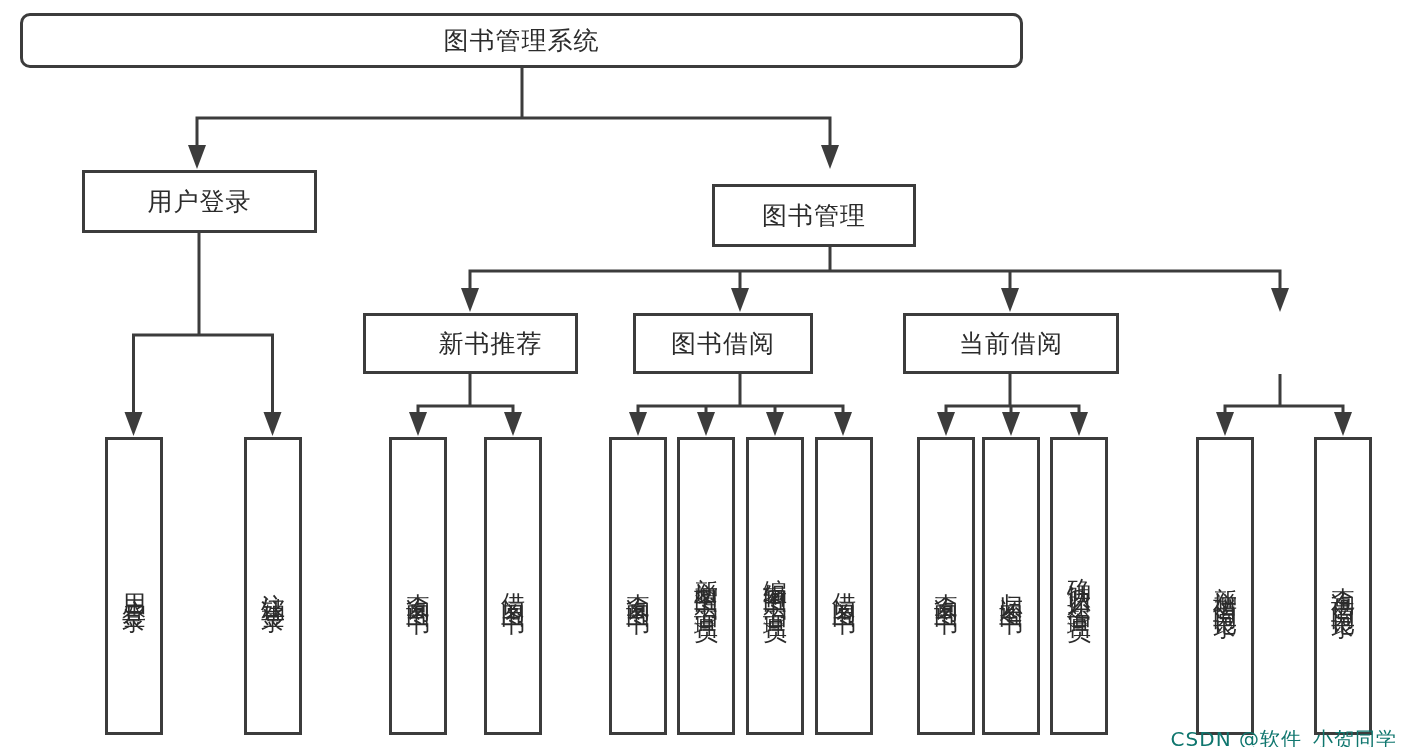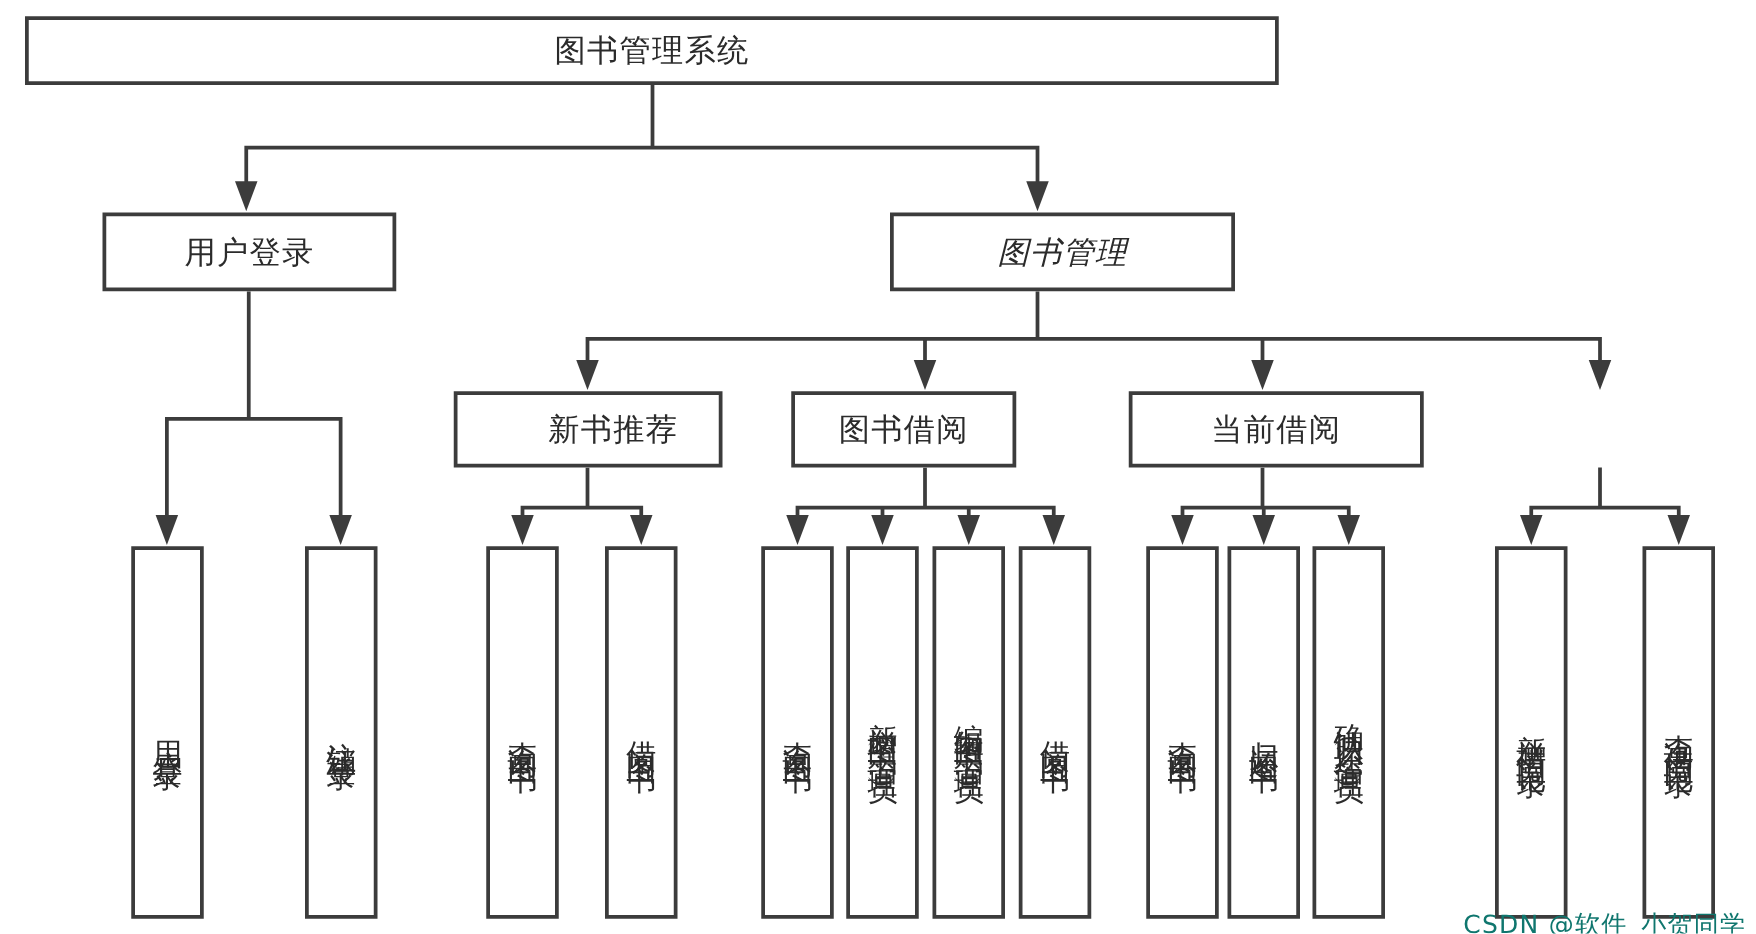--- a/index.html
+++ b/index.html
@@ -99,28 +99,28 @@
       M697 412 L715 412 L706 436 Z
       M766 412 L784 412 L775 436 Z
       M834 412 L852 412 L843 436 Z
       M937 412 L955 412 L946 436 Z
       M1002 412 L1020 412 L1011 436 Z
       M1070 412 L1088 412 L1079 436 Z
       M1216 412 L1234 412 L1225 436 Z
       M1334 412 L1352 412 L1343 436 Z"></path>
   </svg>
 
-  <div class="hbox" style="left:20px; top:13px; width:1003px; height:55px;">图书管理系统</div>
+  <div class="hbox" style="left:20px; top:13px; width:1003px; height:55px;border-radius:10px;">图书管理系统</div>
 
   <div class="hbox" style="left:82px; top:170px; width:235px; height:63px;">用户登录</div>
-  <div class="hbox" style="left:712px; top:170px; width:276px; height:63px;font-style:italic;">图书管理</div>
+  <div class="hbox" style="left:712px; top:184px; width:204px; height:63px;">图书管理</div>
 
   <div class="hbox" style="left:363px; top:313px; width:215px; height:61px;padding-left:40px;">新书推荐</div>
   <div class="hbox" style="left:633px; top:313px; width:180px; height:61px;">图书借阅</div>
-  <div class="hbox" style="left:903px; top:313px; width:236px; height:61px;">当前借阅</div>
+  <div class="hbox" style="left:903px; top:313px; width:216px; height:61px;">当前借阅</div>
 
   <div class="vbox" style="left:105px;">
     <span>用户登录</span>
   </div>
   <div class="vbox" style="left:244px;">
     <span>注销登录</span>
   </div>
 
   <div class="vbox" style="left:389px;">
     <span>查询图书</span>

